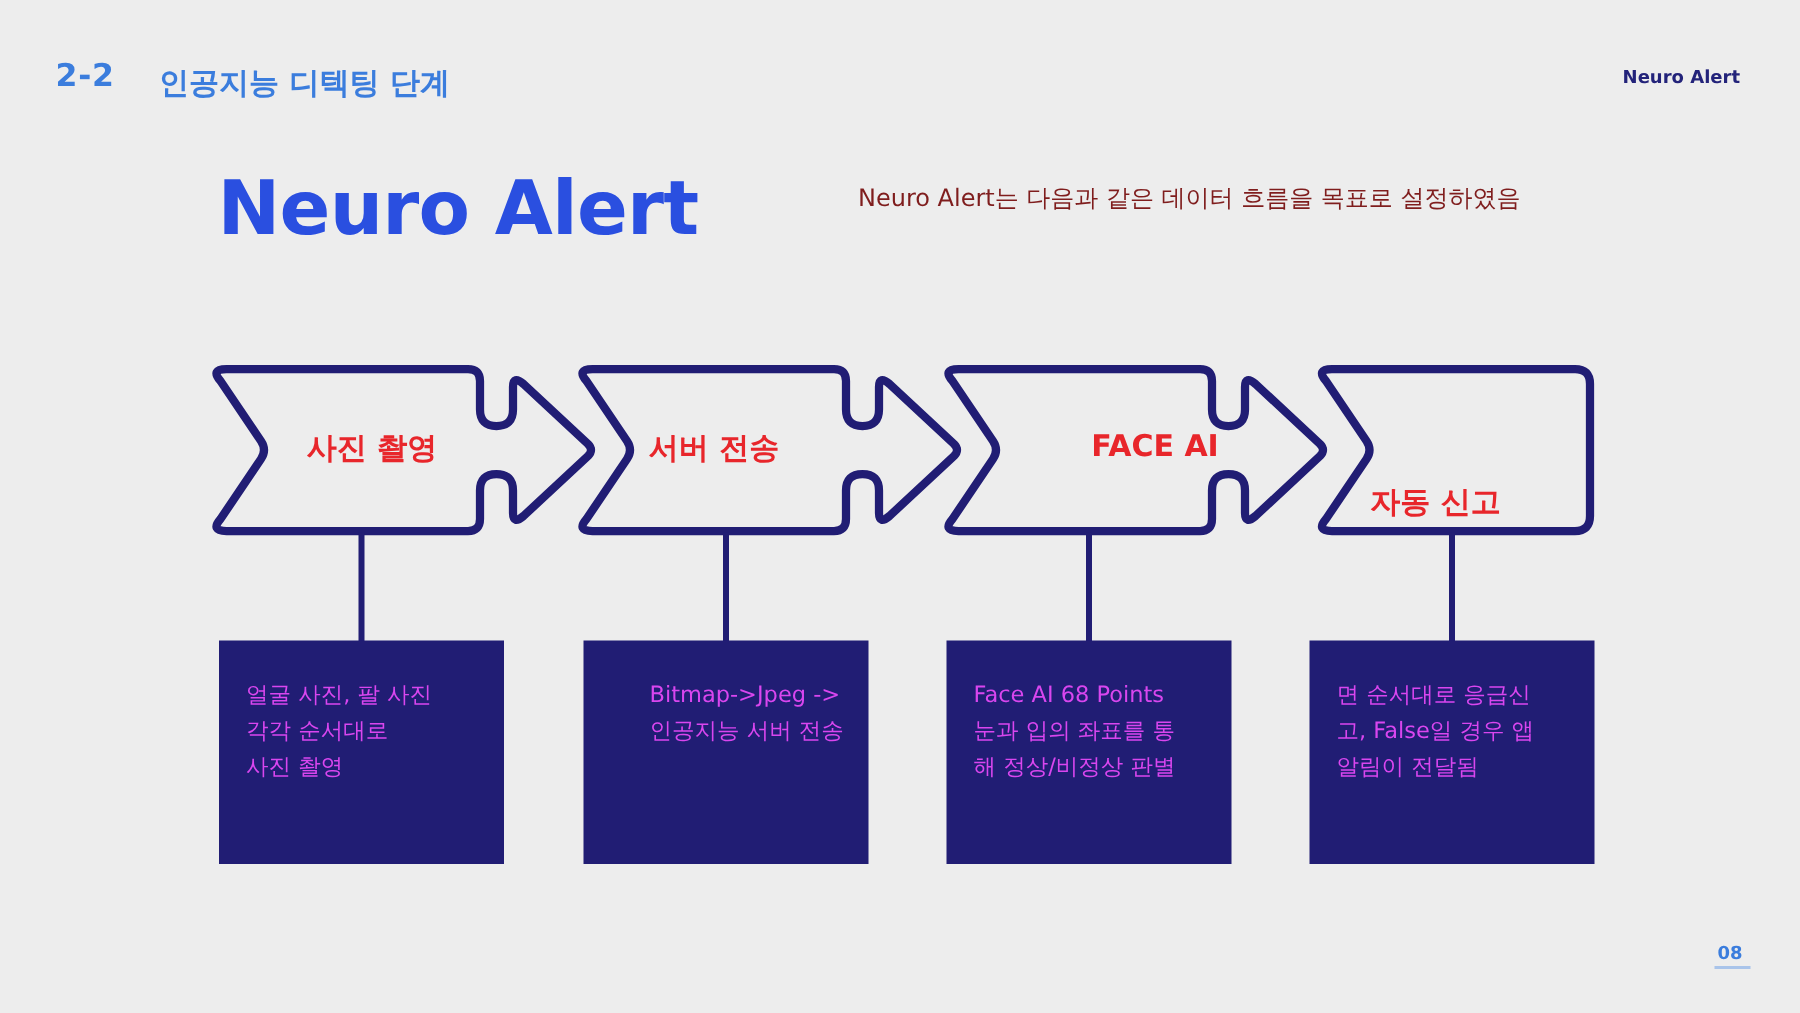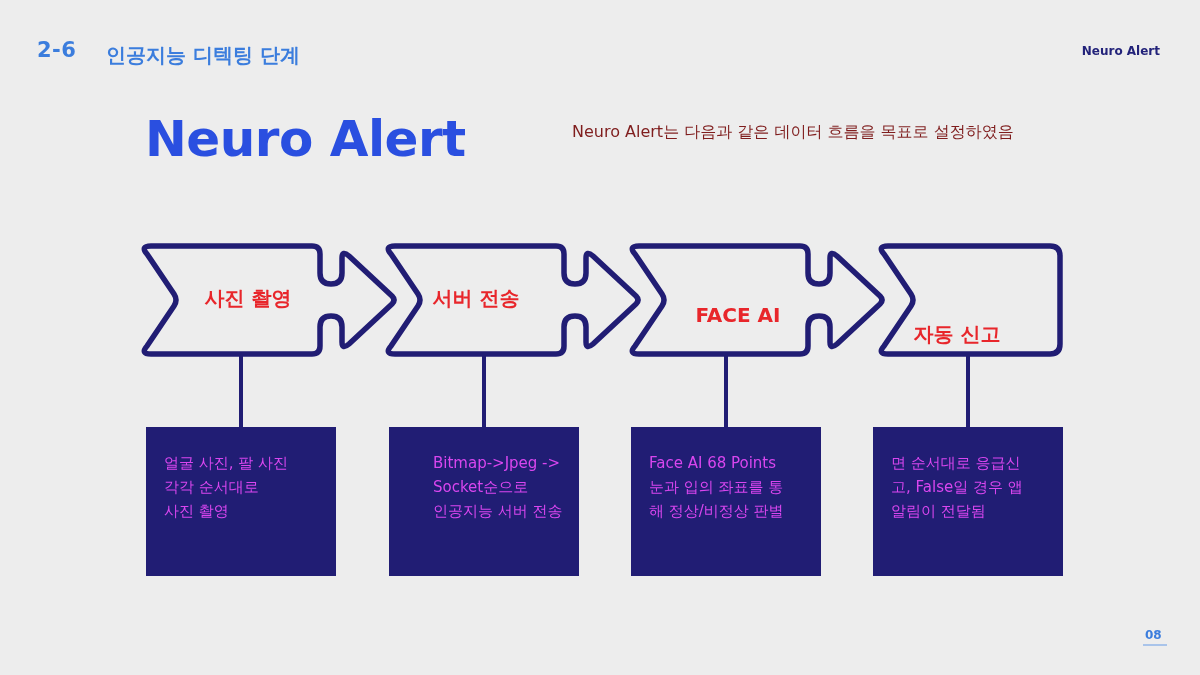--- a/index.html
+++ b/index.html
@@ -48,21 +48,21 @@
     position: absolute; left: 1145px; top: 628px;
     font-size: 12px; font-weight: bold; color: #3b7ddd;
   }
   .page-underline {
     position: absolute; left: 1143px; top: 644px; width: 24px; height: 2px; background: #a9c4ea;
   }
 </style>
 </head>
 <body>
 
-<div class="section-num">2-6</div>
+<div class="section-num">2-2</div>
 <div class="section-title">인공지능 디텍팅 단계</div>
 <div class="brand">Neuro Alert</div>
 
 <div class="main-title">Neuro Alert</div>
 <div class="subtitle">Neuro Alert는 다음과 같은 데이터 흐름을 목표로 설정하였음</div>
 
 <svg class="flow" width="1200" height="675">
   <defs>
     <path id="arrowShape" fill="none" stroke="#211d74" stroke-width="5.5" stroke-linejoin="round" stroke-linecap="round" d="M 151 246
          L 312 246
@@ -99,36 +99,35 @@
        L 888 354
        Q 877 354 884 346
        L 911 306
        Q 915 300 911 294
        L 884 254
        Q 877 246 888 246 Z"></path>
 </svg>
 
 <div class="step-label" style="left:158px;">사진 촬영</div>
 <div class="step-label" style="left:386px;">서버 전송</div>
-<div class="step-label" style="left:648px;margin-top:18px;">FACE AI</div>
+<div class="step-label" style="left:680px;">FACE AI</div>
 <div class="step-label" style="left:867px;margin-top:36px;">자동 신고</div>
 
 <div class="connector" style="left:239px;"></div>
 <div class="connector" style="left:482px;"></div>
 <div class="connector" style="left:724px;"></div>
 <div class="connector" style="left:966px;"></div>
 
 <div class="desc-box" style="left:146px;">
   <span class="desc-line">얼굴 사진, 팔 사진</span>
   <span class="desc-line">각각 순서대로</span>
   <span class="desc-line">사진 촬영</span>
 </div>
 <div class="desc-box" style="left:389px;padding-left:44px;">
   <span class="desc-line">Bitmap-&gt;Jpeg -&gt;</span>
-  <span class="desc-line">Socket순으로</span>
   <span class="desc-line">인공지능 서버 전송</span>
 </div>
 <div class="desc-box" style="left:631px;">
   <span class="desc-line">Face AI 68 Points</span>
   <span class="desc-line">눈과 입의 좌표를 통</span>
   <span class="desc-line">해 정상/비정상 판별</span>
 </div>
 <div class="desc-box" style="left:873px;">
   <span class="desc-line">면 순서대로 응급신</span>
   <span class="desc-line">고, False일 경우 앱</span>

